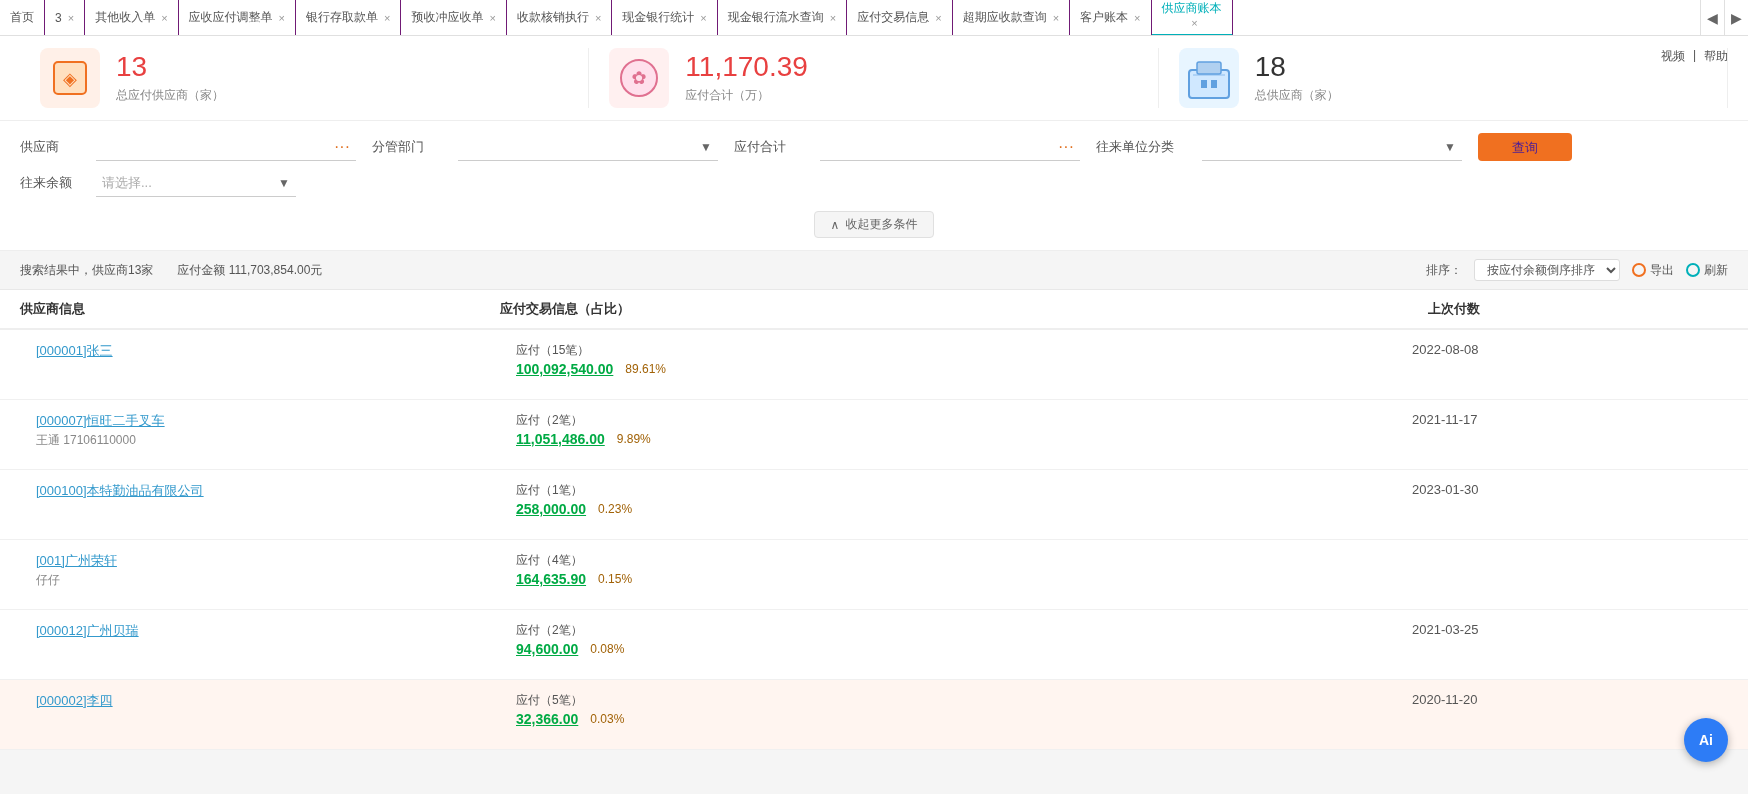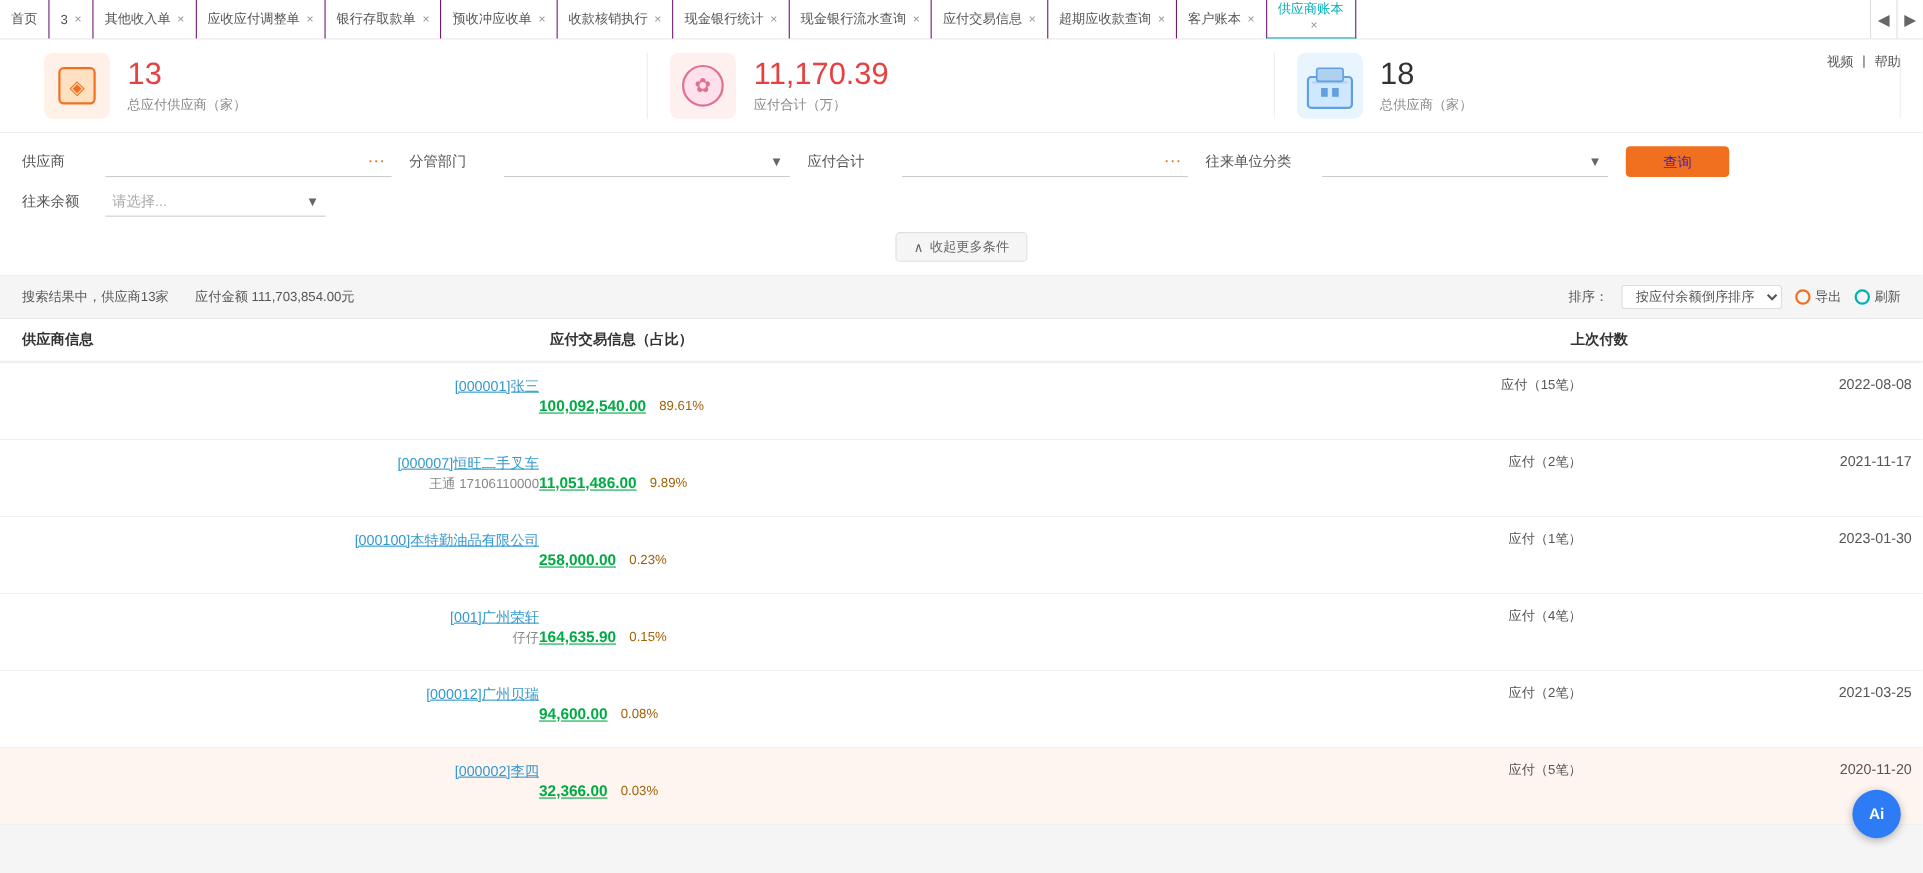--- a/index.html
+++ b/index.html
@@ -44,21 +44,21 @@
     .result-bar .result-info { display: flex; gap: 24px; }
     .result-bar .right-actions { display: flex; align-items: center; gap: 12px; }
     .sort-select { border: 1px solid #ddd; background: #fff; padding: 2px 8px; font-size: 12px; border-radius: 3px; cursor: pointer; color: #555; }
     .action-btn { display: flex; align-items: center; gap: 4px; font-size: 12px; color: #555; cursor: pointer; }
     .action-btn .icon-circle { width: 14px; height: 14px; border: 2px solid #f07020; border-radius: 50%; display: inline-block; }
     .action-btn .icon-circle.green { border-color: #00b0b9; }
 
     
     .data-table { background: #fff; width: 100%; }
     .table-header { display: grid; grid-template-columns: 480px 1fr 300px; padding: 10px 20px; border-bottom: 2px solid #eee; font-weight: bold; font-size: 13px; color: #333; background: #fff; }
-    .table-row { display: grid; grid-template-columns: 480px 1fr 300px; padding: 12px 10px; border-bottom: 1px solid #f0f0f0; background: #fff; min-height: 70px; text-align: right; }
+    .table-row { display: grid; grid-template-columns: 480px 1fr 300px; padding: 12px 36px; border-bottom: 1px solid #f0f0f0; background: #fff; min-height: 70px; }
     .table-row.highlighted { background: #fff5f0; }
     .supplier-link { color: #3399cc; text-decoration: underline; cursor: pointer; font-size: 13px; }
     .supplier-sub { font-size: 12px; color: #888; margin-top: 2px; }
     .txn-label { font-size: 12px; color: #555; margin-bottom: 2px; }
     .txn-amount { color: #00aa44; font-size: 14px; font-weight: bold; text-decoration: underline; cursor: pointer; }
     .txn-pct { font-size: 12px; color: #a16207; margin-left: 12px; }
     .txn-row { display: flex; align-items: center; }
     .last-pay { font-size: 13px; color: #555; }
     .col-supplier { }
     .col-txn { }

